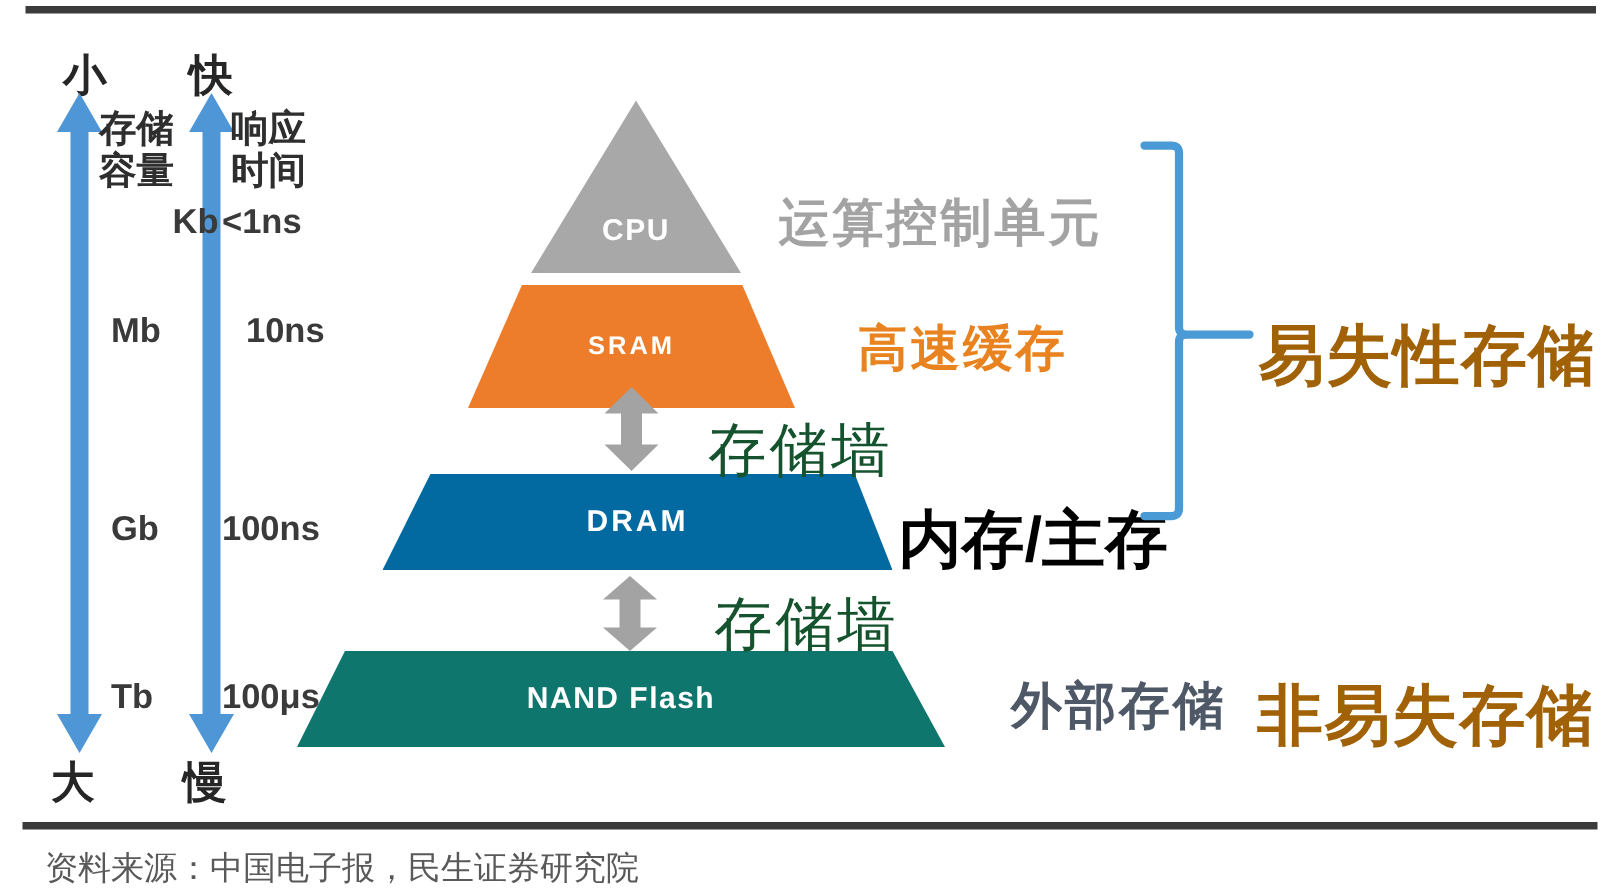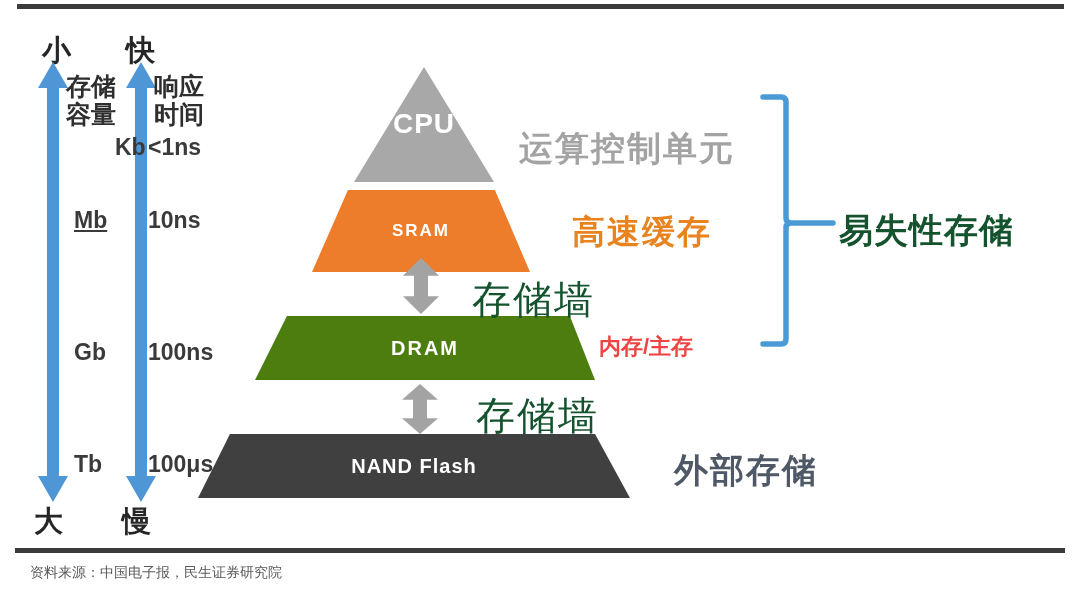--- a/index.html
+++ b/index.html
@@ -11,40 +11,40 @@
   .rule{position:absolute;background:#3b3b3b;height:5px;}
   
   .axis-end{font-size:29px;font-weight:bold;color:#262626;}
   .axis-title{font-size:25px;font-weight:600;color:#2e2e2e;line-height:28px;}
   .axis-val{font-size:23px;font-weight:600;color:#3a3a3a;}
   
   .layer{position:absolute;display:flex;align-items:center;justify-content:center;}
   .layer .lbl{color:#ffffff;font-weight:bold;}
   #cpu{left:354px;top:67px;width:140px;height:115px;background:#a8a8a8;
        clip-path:polygon(50% 0,100% 100%,0 100%);align-items:flex-end;}
-  #cpu .lbl{font-size:28px;letter-spacing:1px;padding-bottom:42px;}
+  #cpu .lbl{font-size:20px;letter-spacing:1px;padding-bottom:16px;}
   #sram{left:312px;top:190px;width:218px;height:82px;background:#ed7d2b;
        clip-path:polygon(16.5% 0,83.9% 0,100% 100%,0 100%);}
   #sram .lbl{font-size:17px;letter-spacing:2px;}
-  #dram{left:255px;top:316px;width:340px;height:64px;background:#4d7c0f;
+  #dram{left:255px;top:316px;width:340px;height:64px;background:#0369a1;
        clip-path:polygon(9.4% 0,92.6% 0,100% 100%,0 100%);justify-content:center;}
   #dram .lbl{font-size:20px;letter-spacing:2px;}
-  #nand{left:198px;top:434px;width:432px;height:64px;background:#404040;
+  #nand{left:198px;top:434px;width:432px;height:64px;background:#0f766e;
        clip-path:polygon(7.4% 0,91.9% 0,100% 100%,0 100%);text-align:right;}
   #nand .lbl{font-size:20px;letter-spacing:1px;}
   
   .anno{font-weight:bold;}
   #anno-cpu{left:519px;top:126px;font-size:34px;color:#a3a3a3;letter-spacing:2px;}
   #anno-sram{left:572px;top:210px;font-size:33px;color:#e8831f;letter-spacing:2px;}
-  #anno-dram{left:599px;top:332px;font-size:22px;color:#ef4444;}
+  #anno-dram{left:599px;top:332px;font-size:42px;color:#000000;}
   #anno-nand{left:674px;top:448px;font-size:34px;color:#4e5866;letter-spacing:2px;}
   .wall-lbl{font-size:39px;font-weight:normal;color:#14532d;letter-spacing:2px;}
-  .red-lbl{font-size:34px;font-weight:bold;color:#14532d;letter-spacing:1px;}
+  .red-lbl{font-size:44px;font-weight:bold;color:#a16207;letter-spacing:1px;}
   
-  #src{left:30px;top:564px;font-size:14px;color:#595959;}
+  #src{left:30px;top:564px;font-size:22px;color:#595959;}
   svg{display:block;}
 </style>
 </head>
 <body>
 
 <div id="stage">
 
   <div class="rule" style="left:17px;top:4px;width:1047px;"></div>
 
   <div class="abs axis-end" style="left:42px;top:31px;">小</div>
@@ -62,22 +62,22 @@
     <div>响应</div>
     <div>时间</div>
   </div>
   <div class="abs axis-title" style="left:66px;top:72px;">
     <div>存储</div>
     <div>容量</div>
   </div>
 
   <div class="abs axis-val" style="left:74px;top:134px;margin-left:41px;">Kb</div>
   <div class="abs axis-val" style="left:148px;top:134px;">&lt;1ns</div>
-  <div class="abs axis-val" style="left:74px;top:207px;text-decoration:underline;">Mb</div>
-  <div class="abs axis-val" style="left:148px;top:207px;">10ns</div>
+  <div class="abs axis-val" style="left:74px;top:207px;">Mb</div>
+  <div class="abs axis-val" style="left:148px;top:207px;padding-left:16px;">10ns</div>
   <div class="abs axis-val" style="left:74px;top:339px;">Gb</div>
   <div class="abs axis-val" style="left:148px;top:339px;">100ns</div>
   <div class="abs axis-val" style="left:74px;top:451px;">Tb</div>
   <div class="abs axis-val" style="left:148px;top:451px;">100μs</div>
 
   <div class="abs axis-end" style="left:34px;top:502px;">大</div>
   <div class="abs axis-end" style="left:122px;top:502px;">慢</div>
 
   <div class="layer" id="cpu">
     <span class="lbl">CPU</span>
@@ -104,17 +104,18 @@
 
   <div class="abs anno" id="anno-cpu">运算控制单元</div>
   <div class="abs anno" id="anno-sram">高速缓存</div>
   <div class="abs anno" id="anno-dram">内存/主存</div>
   <div class="abs anno" id="anno-nand">外部存储</div>
 
   <svg class="abs" style="left:760px;top:93px;" width="80" height="260" viewBox="0 0 80 260">
     <path d="M3,4 H21 Q26,4 26,9 V125 Q26,130 31,130 H73 M31,130 Q26,130 26,135 V246 Q26,251 21,251 H3" fill="none" stroke="#4a9bd5" stroke-width="5.5" stroke-linecap="round" stroke-linejoin="round"></path>
   </svg>
   <div class="abs red-lbl" style="left:839px;top:208px;">易失性存储</div>
+  <div class="abs red-lbl" style="left:838px;top:448px;">非易失存储</div>
 
   <div class="rule" style="left:15px;top:548px;width:1050px;"></div>
   <div class="abs" id="src">资料来源：中国电子报，民生证券研究院</div>
 
 </div>
 
 </body></html>

